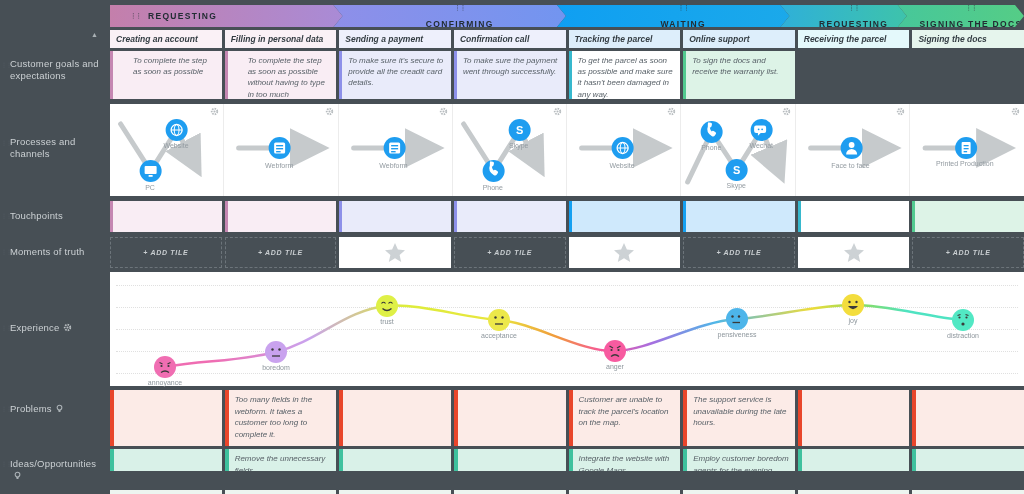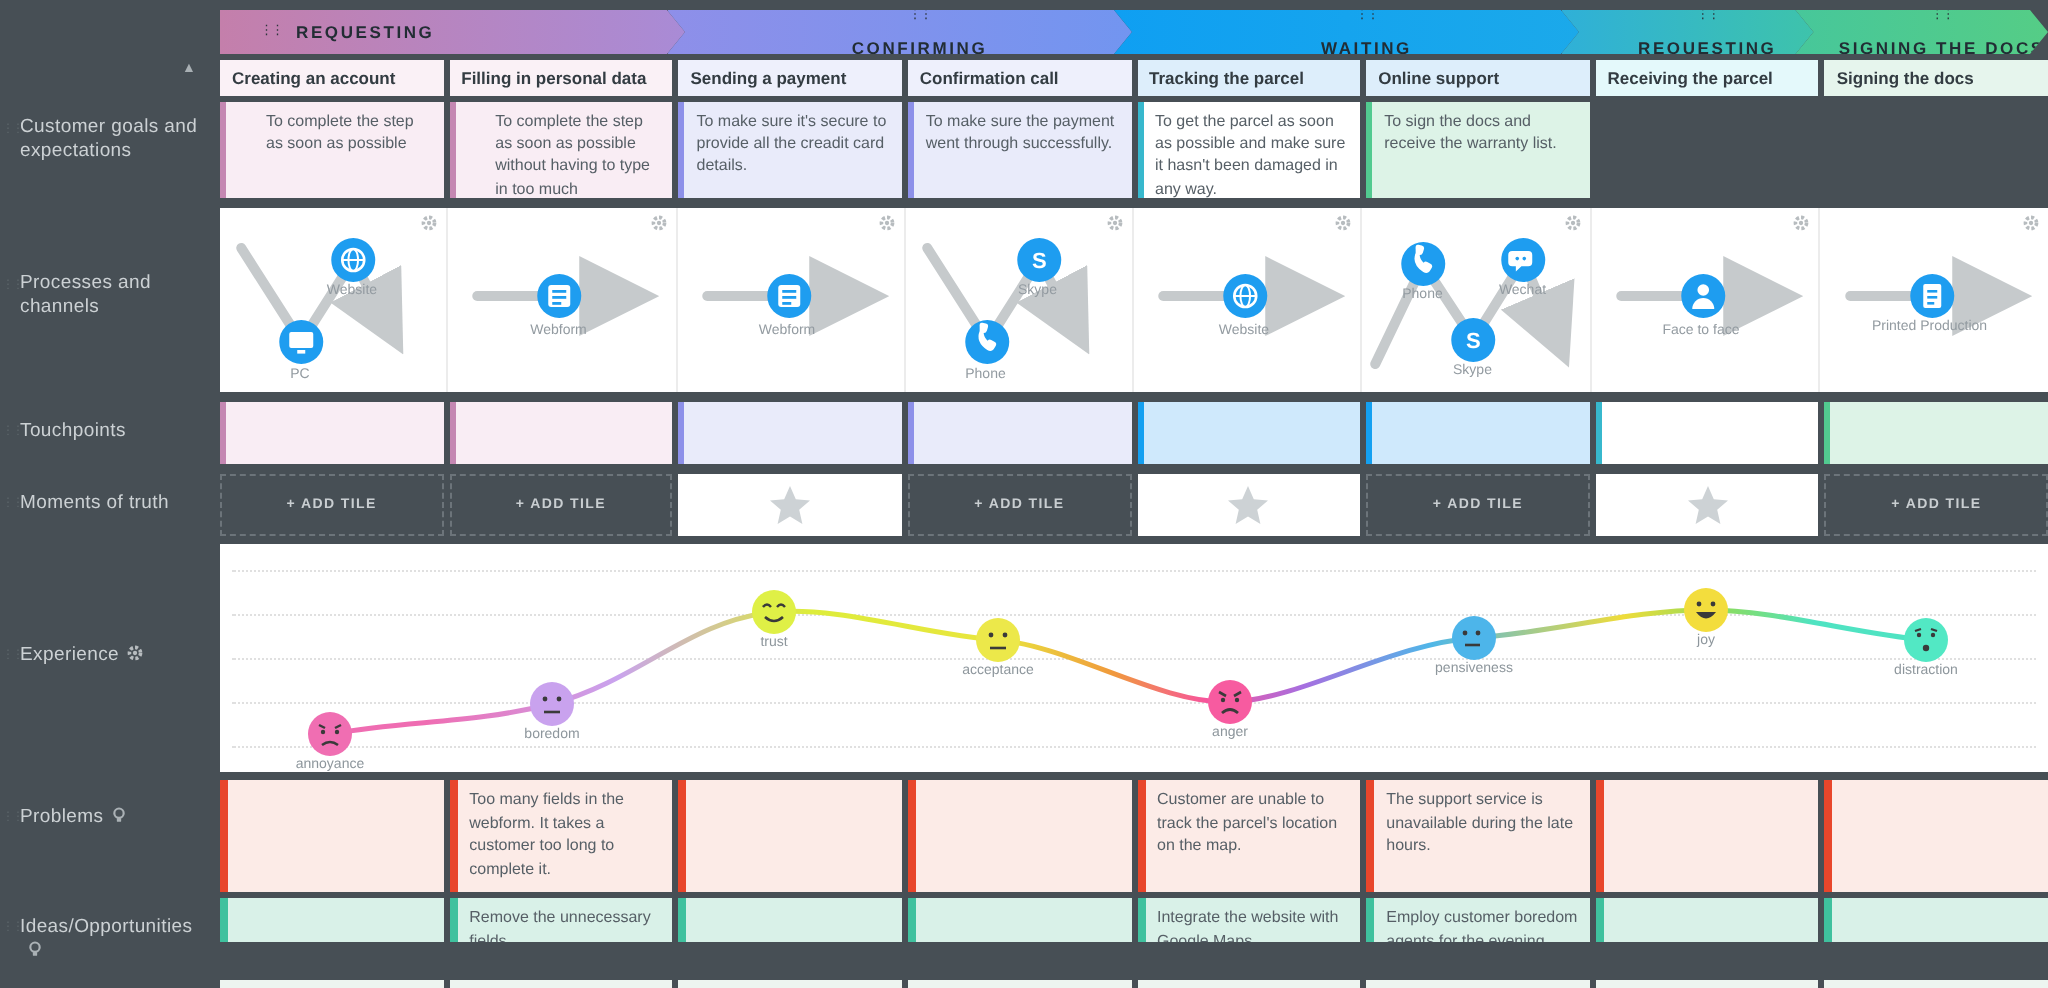--- a/index.html
+++ b/index.html
@@ -8,21 +8,21 @@
 
   
   .sidebar { position:absolute; left:0; top:0; width:107px; height:402px; background:#474f55; z-index:5; }
   .side-label { position:absolute; left:10px; width:92px; color:#ccd1d4; font-size:9.5px; line-height:1.3; letter-spacing:.2px; }
   .side-dots { position:absolute; left:1px; color:#5d666b; font-size:6px; line-height:1; letter-spacing:-1px; }
   .side-inline-icon { display:inline-block; vertical-align:-1px; margin-left:3px; }
   .collapse-arrow { position:absolute; left:91px; top:31px; color:#a9b0b4; font-size:7px; }
 
   
   .band { position:absolute; left:110px; width:914px; }
-  .grid8 { display:grid; grid-template-columns:repeat(8,1fr); gap:3px; height:100%; }
+  .grid8 { display:grid; grid-template-columns:repeat(8,1fr); gap:3px; height:100%;font-style:italic; }
   .cell { overflow:hidden; }
 
   
   .stages { top:5px; height:22px; display:flex; }
   .stage { position:relative; display:flex; align-items:center; padding-left:20px; gap:7px;
            clip-path:polygon(0 0, calc(100% - 9px) 0, 100% 50%, calc(100% - 9px) 100%, 0 100%, 9px 50%); }
   .stage + .stage { margin-left:-9px;flex-direction:column; }
   .stage.first { clip-path:polygon(0 0, calc(100% - 9px) 0, 100% 50%, calc(100% - 9px) 100%, 0 100%); }
   .stage .dots { color:#2c343b; font-size:6.5px; letter-spacing:-1px; line-height:1; }
   .stage-label { font-size:8.5px; font-weight:bold; color:#222d34; letter-spacing:1.3px; white-space:nowrap; }

